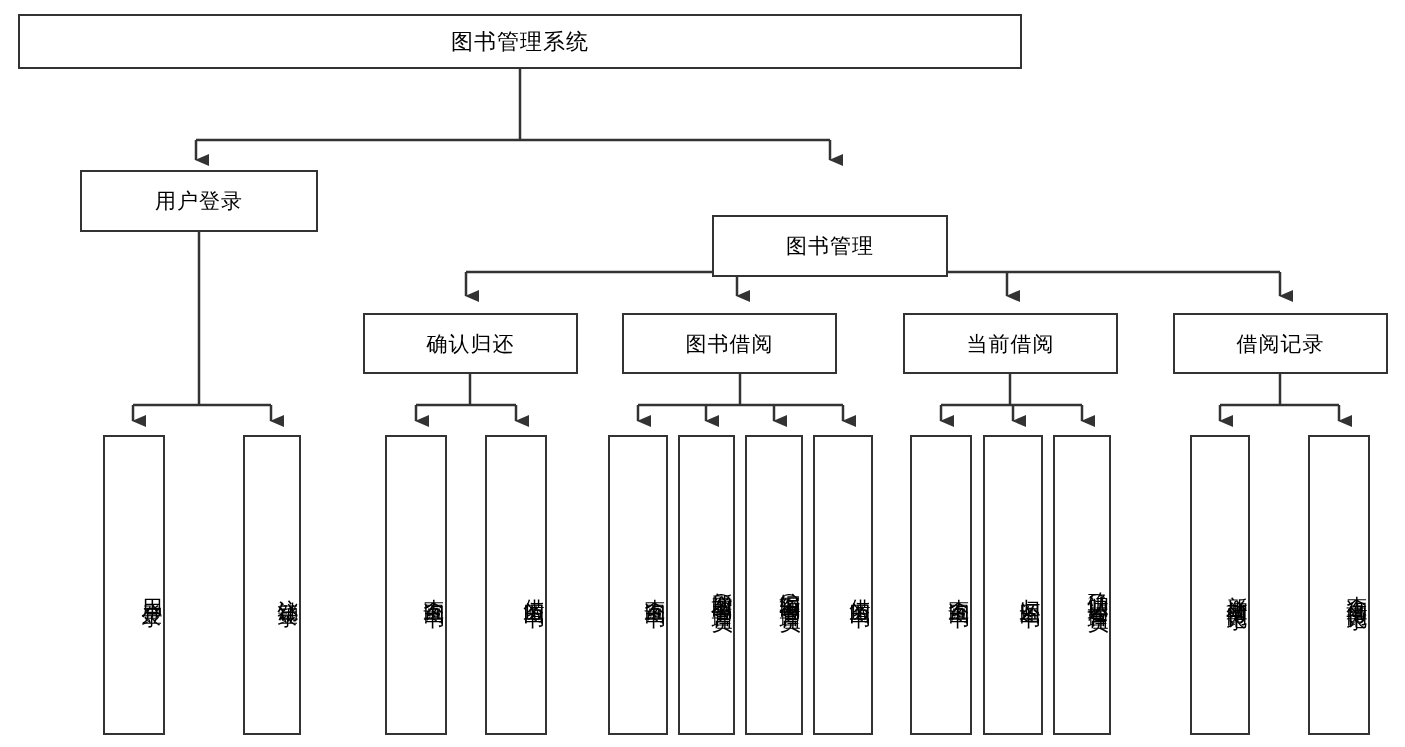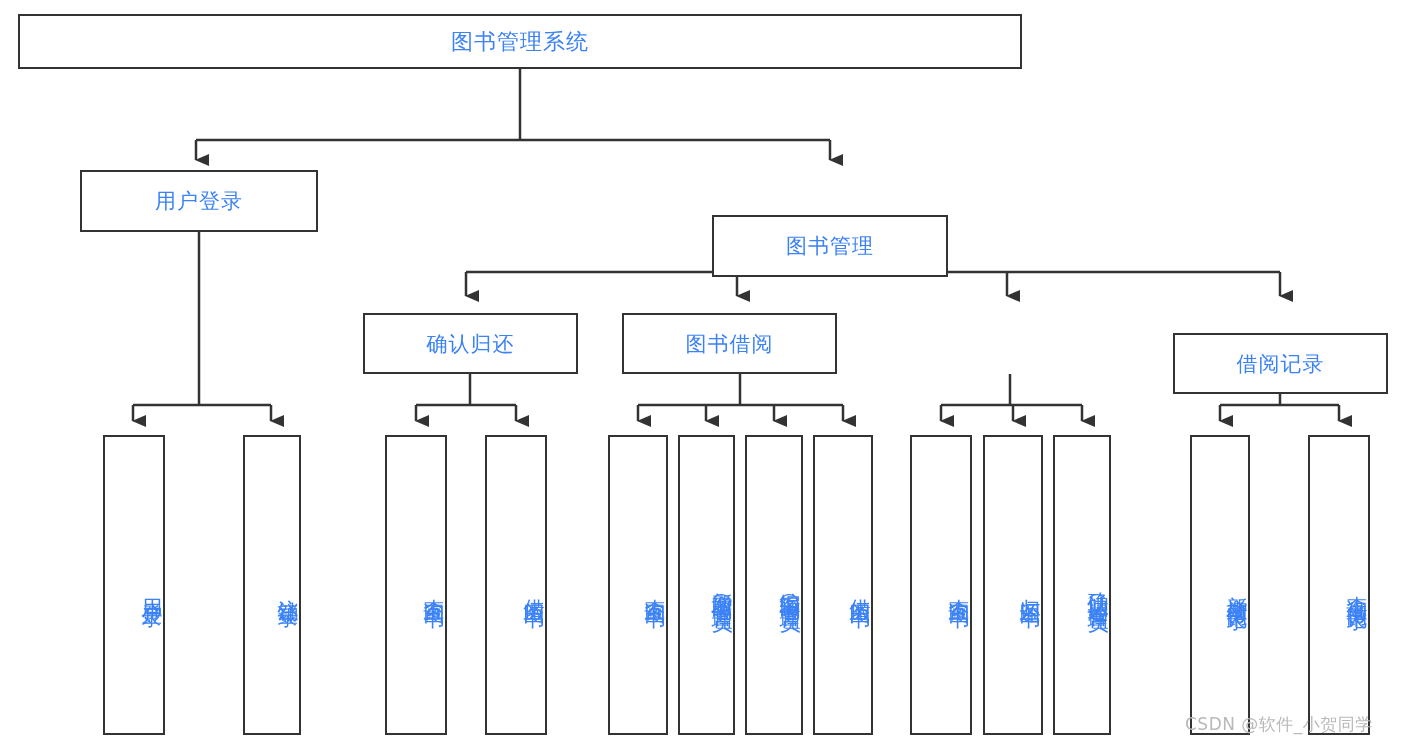--- a/index.html
+++ b/index.html
@@ -25,21 +25,21 @@
     height: 747px;
   }
   .node {
     position: absolute;
     box-sizing: border-box;
     border: 2.5px solid #333333;
     background: #ffffff;
     display: flex;
     align-items: center;
     justify-content: center;
-    color: #3b82f6;
+    color: #000000;
   }
   .node.horiz {
     font-size: 21px;
     letter-spacing: 1px;
   }
   .node.vert {
     writing-mode: vertical-rl;
     text-orientation: upright;
     font-size: 21px;
     letter-spacing: 3px;
@@ -117,35 +117,35 @@
     </g>
   </svg>
 
   <div class="node horiz root" style="left:18px; top:14px; width:1004px; height:55px;">图书管理系统</div>
 
   <div class="node horiz" style="left:80px; top:170px; width:238px; height:62px;">用户登录</div>
   <div class="node horiz" style="left:712px; top:170px; width:236px; height:62px;margin-top:45px;">图书管理</div>
 
   <div class="node horiz" style="left:363px; top:313px; width:215px; height:61px;">确认归还</div>
   <div class="node horiz" style="left:622px; top:313px; width:215px; height:61px;">图书借阅</div>
-  <div class="node horiz" style="left:1173px; top:313px; width:215px; height:61px;margin-top:20px;">借阅记录</div>
+  <div class="node horiz" style="left:903px; top:313px; width:215px; height:61px;">当前借阅</div>
+  <div class="node horiz" style="left:1173px; top:313px; width:215px; height:61px;">借阅记录</div>
 
   <div class="node vert" style="left:103px; top:435px; width:62px; height:300px;">用户登录</div>
   <div class="node vert" style="left:243px; top:435px; width:58px; height:300px;">注销登录</div>
 
   <div class="node vert" style="left:385px; top:435px; width:62px; height:300px;">查询图书</div>
   <div class="node vert" style="left:485px; top:435px; width:62px; height:300px;">借阅图书</div>
 
   <div class="node vert" style="left:608px; top:435px; width:60px; height:300px;">查询图书</div>
   <div class="node vert" style="left:678px; top:435px; width:57px; height:300px;">新增图书（管理员）</div>
   <div class="node vert" style="left:745px; top:435px; width:58px; height:300px;">编辑图书（管理员）</div>
   <div class="node vert" style="left:813px; top:435px; width:60px; height:300px;">借阅图书</div>
 
   <div class="node vert" style="left:910px; top:435px; width:62px; height:300px;">查询图书</div>
   <div class="node vert" style="left:983px; top:435px; width:60px; height:300px;">归还图书</div>
   <div class="node vert" style="left:1053px; top:435px; width:58px; height:300px;">确认归还（管理员）</div>
 
   <div class="node vert" style="left:1190px; top:435px; width:60px; height:300px;">新增借阅记录</div>
   <div class="node vert" style="left:1308px; top:435px; width:62px; height:300px;">查询借阅记录</div>
 
-  <div class="watermark">CSDN @软件_小贺同学</div>
 
 </div>
 
 </body></html>

